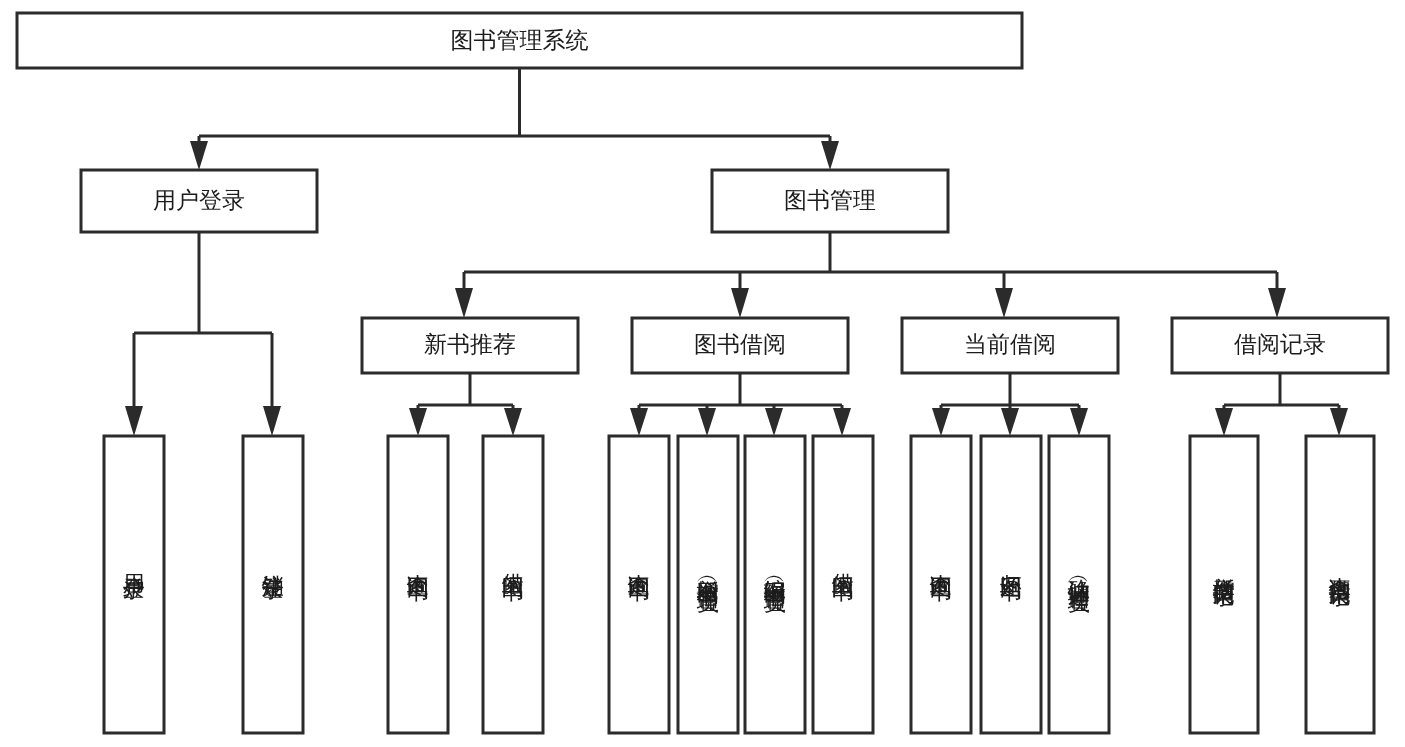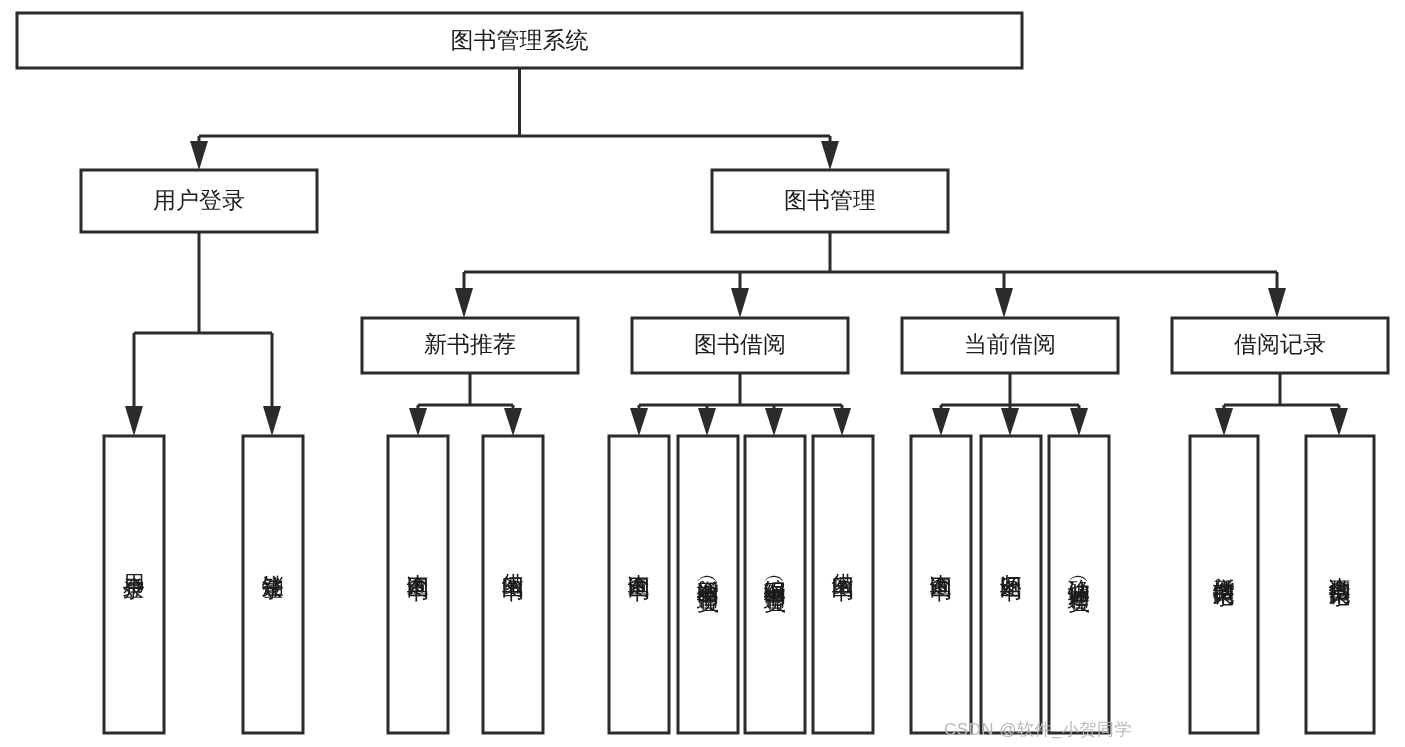--- a/index.html
+++ b/index.html
@@ -196,21 +196,20 @@
     <div class="vlabel" style="left: 708px; top: 570px;">新增图书（管理员）</div>
     <div class="vlabel" style="left: 775px; top: 570px;">编辑图书（管理员）</div>
     <div class="vlabel" style="left: 843px; top: 560px;">借阅图书</div>
     <div class="vlabel" style="left: 941px; top: 560px;">查询图书</div>
     <div class="vlabel" style="left: 1011px; top: 560px;">归还图书</div>
     <div class="vlabel" style="left: 1079px; top: 570px;">确认归还（管理员）</div>
     <div class="vlabel" style="left: 1224px; top: 565px;">新增借阅记录</div>
     <div class="vlabel" style="left: 1340px; top: 565px;">查询借阅记录</div>
   </div>
 
-  <div class="watermark">CSDN @软件_小贺同学</div>
 </div>
 
 <style>
   .vlabel {
     position: absolute;
     writing-mode: vertical-rl;
     text-orientation: upright;
     font-family: "Liberation Sans", "DejaVu Sans", sans-serif;
     font-size: 22px;
     line-height: 1.06;

